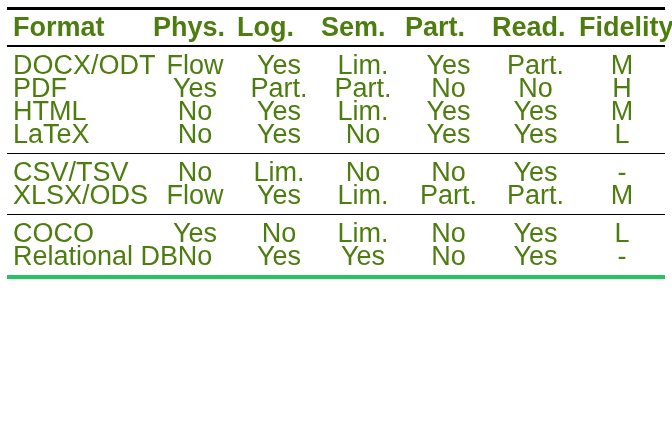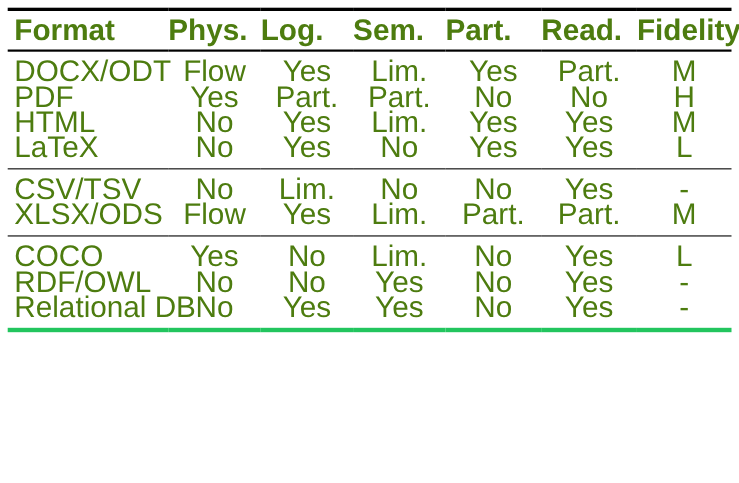--- a/index.html
+++ b/index.html
@@ -153,29 +153,20 @@
         <tr>
           <td class="fmt">COCO</td>
           <td>Yes</td>
           <td>No</td>
           <td>Lim.</td>
           <td>No</td>
           <td>Yes</td>
           <td>L</td>
         </tr>
         <tr>
-          <td class="fmt">RDF/OWL</td>
-          <td>No</td>
-          <td>No</td>
-          <td>Yes</td>
-          <td>No</td>
-          <td>Yes</td>
-          <td>-</td>
-        </tr>
-        <tr>
           <td class="fmt">Relational DB</td>
           <td>No</td>
           <td>Yes</td>
           <td>Yes</td>
           <td>No</td>
           <td>Yes</td>
           <td>-</td>
         </tr>
       </tbody>
     </table>

